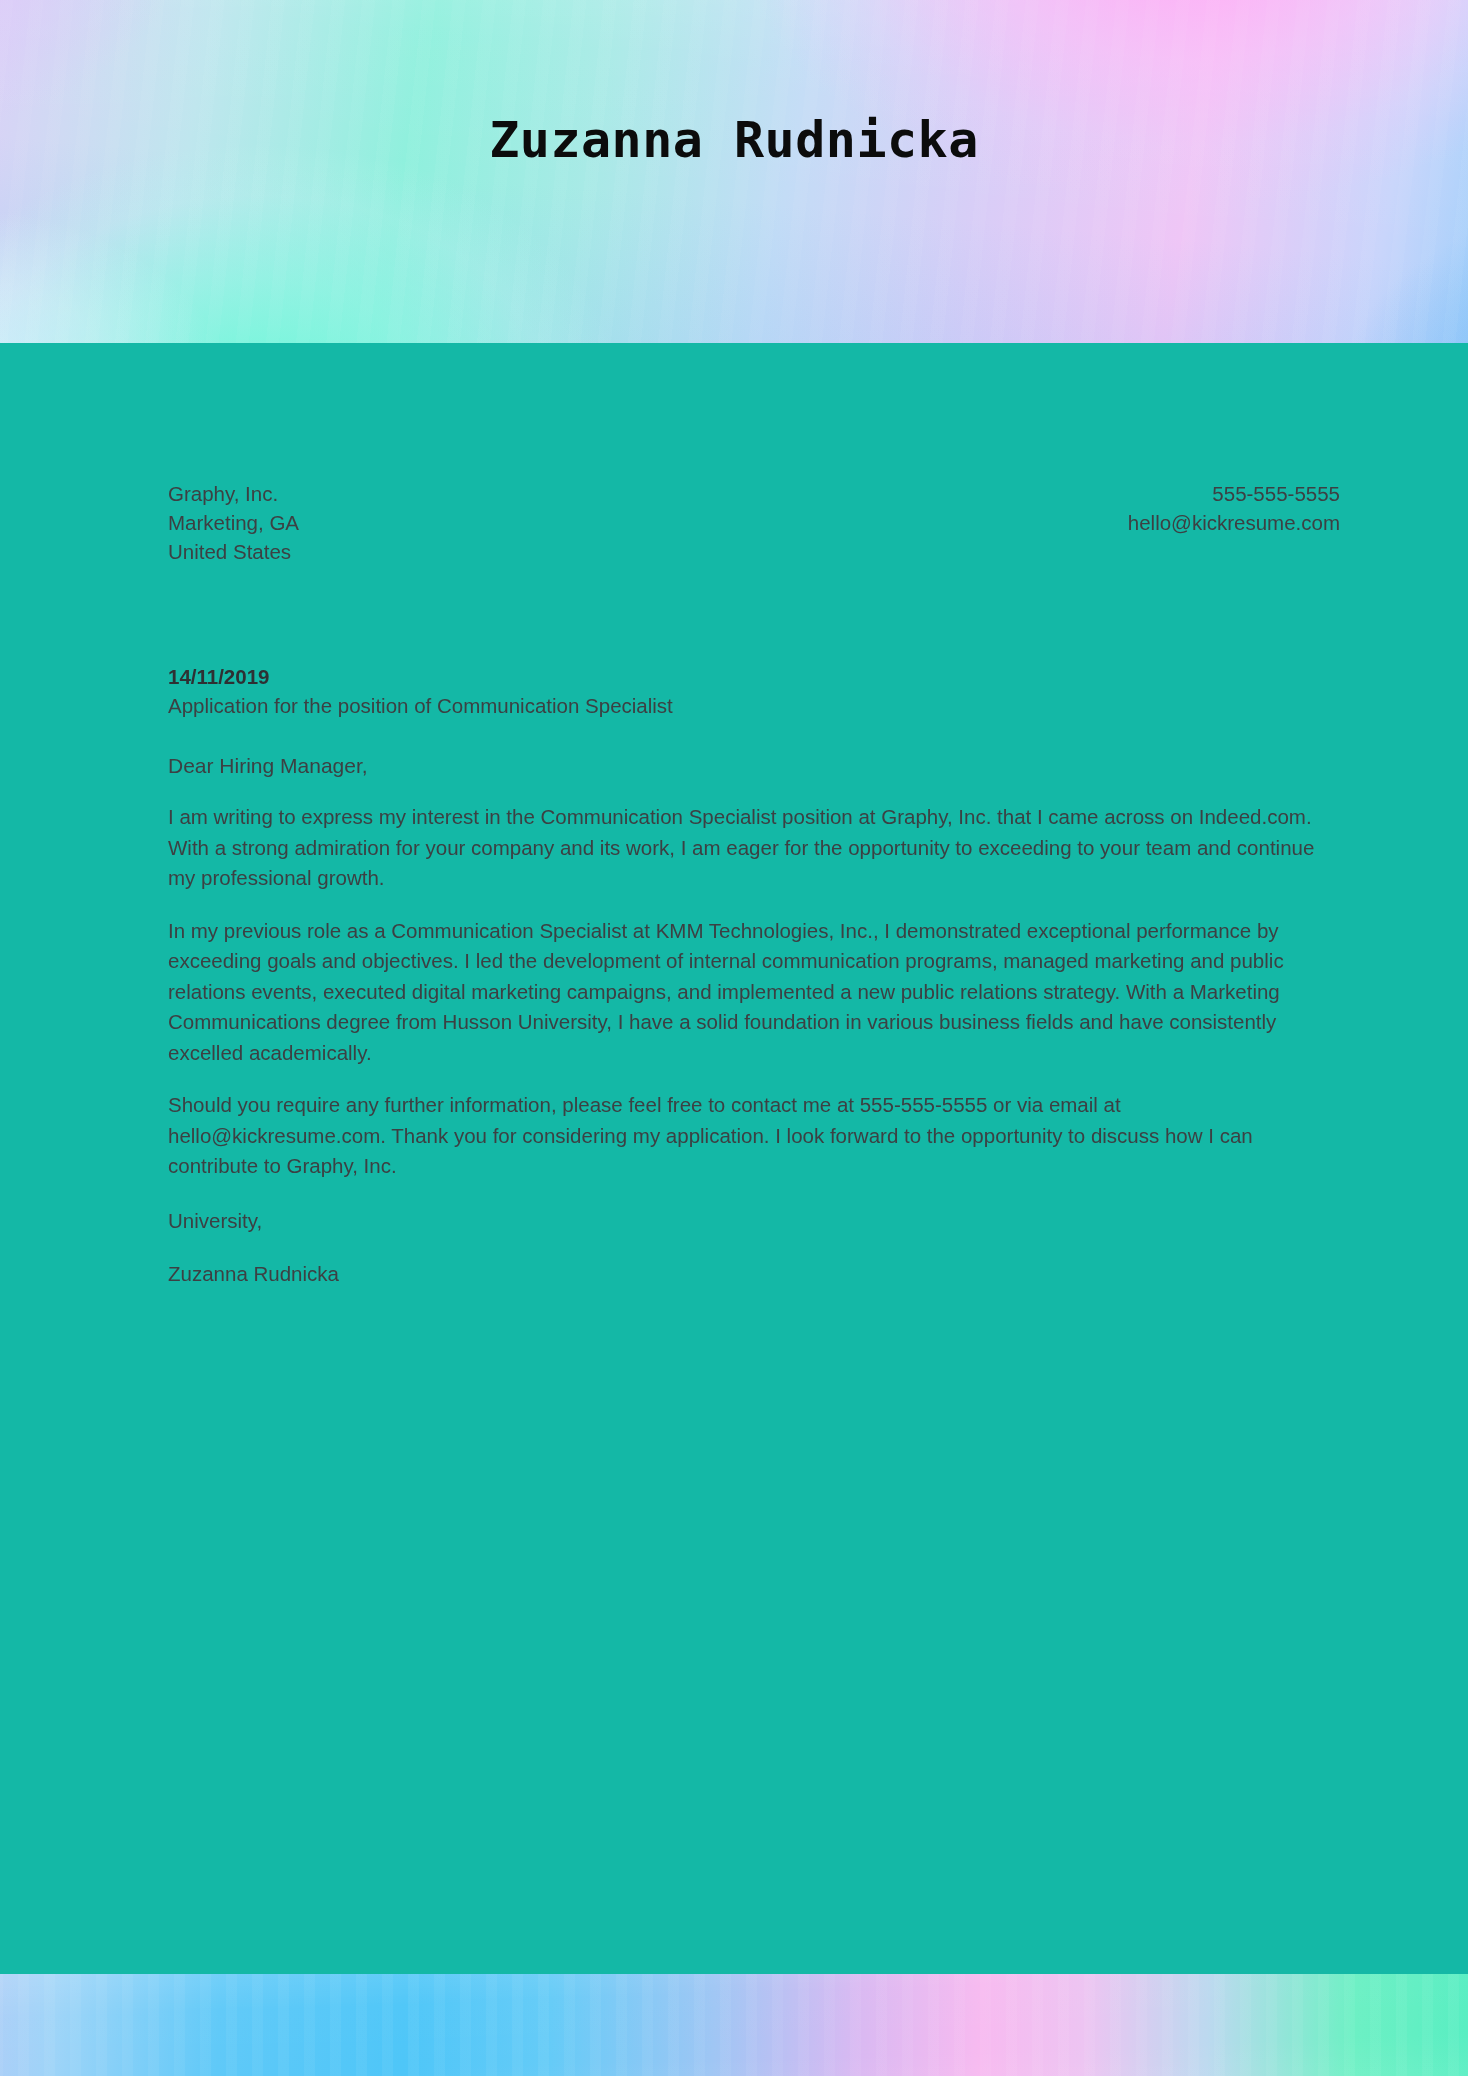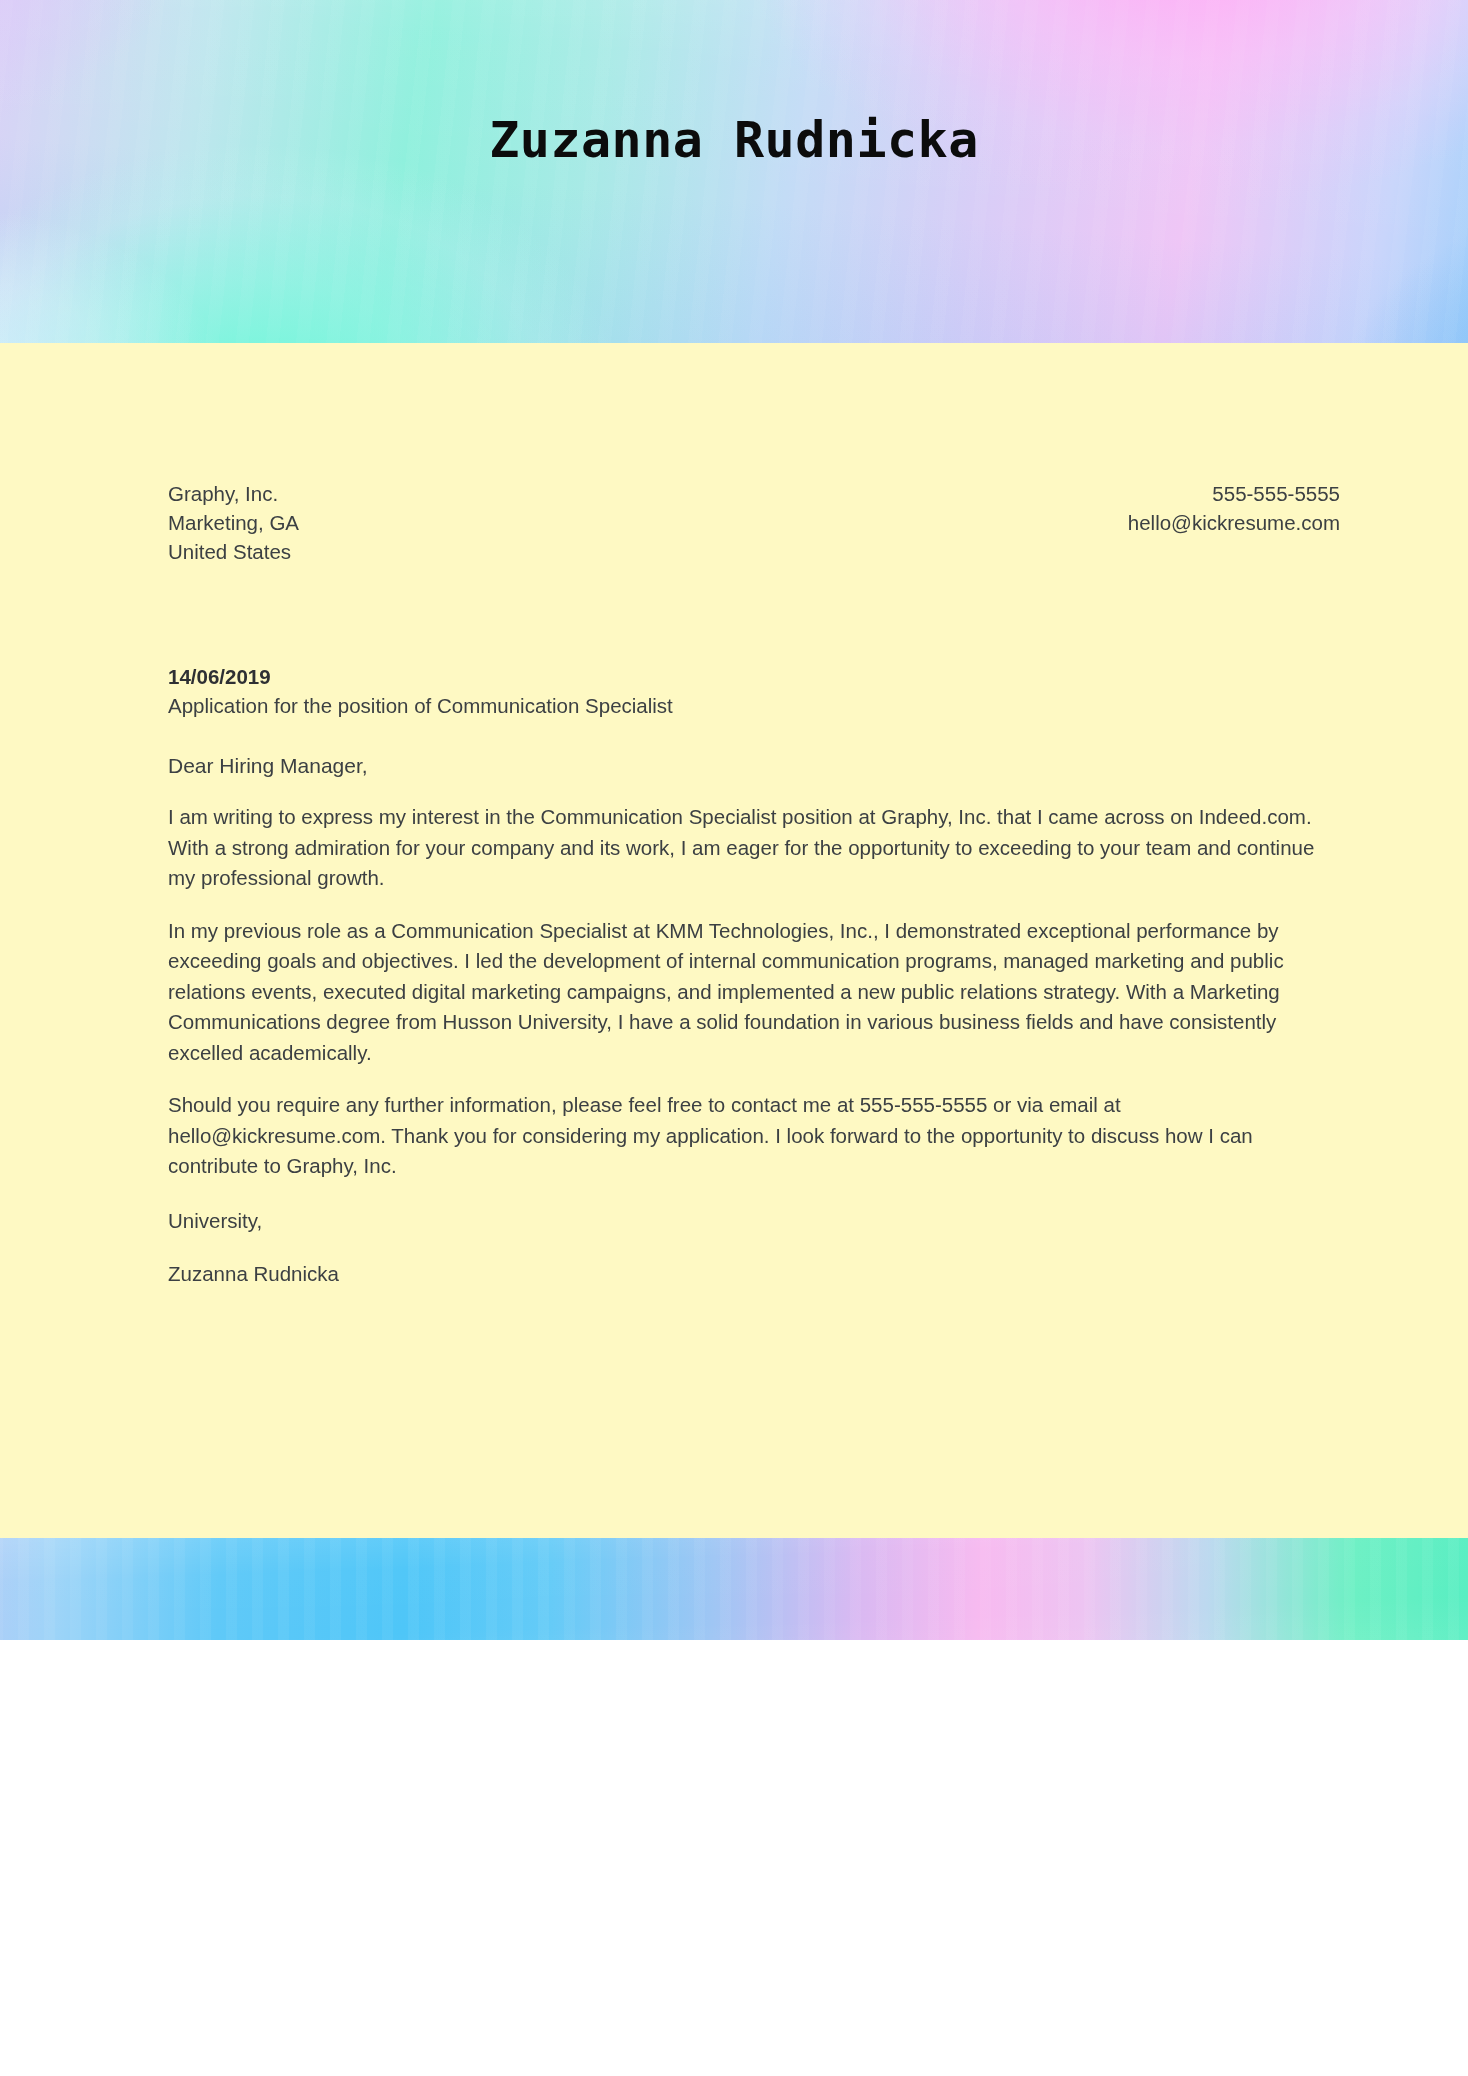--- a/index.html
+++ b/index.html
@@ -15,22 +15,22 @@
     font-family: "Liberation Sans", "DejaVu Sans", sans-serif;
     color: #3c4043;
     position: relative;
     overflow: hidden;
   }
 
   
   .page {
     position: relative;
     width: 1468px;
-    height: 1640px;
-    background: #fef9c3;
+    height: 2076px;
+    background: #14b8a6;
   }
 
   
   .header-band {
     position: absolute;
     top: 0; left: 0;
     width: 1468px;
     height: 343px;
     overflow: hidden;
     background: #bfe9f7;
@@ -264,21 +264,21 @@
       </div>
 
       <div class="addr-block sender">
         <span class="addr-line">555-555-5555</span>
         <span class="addr-line">hello@kickresume.com</span>
       </div>
 
     </div>
 
     <div class="meta-block">
-      <span class="meta-date">14/06/2019</span>
+      <span class="meta-date">14/11/2019</span>
       <span class="meta-subject">Application for the position of Communication Specialist</span>
     </div>
 
     <div class="salutation">Dear Hiring Manager,</div>
 
     <div class="paragraphs">
       <p class="para">I am writing to express my interest in the Communication Specialist position at Graphy, Inc. that I came across on Indeed.com. With a strong admiration for your company and its work, I am eager for the opportunity to exceeding to your team and continue my professional growth.</p>
       <p class="para">In my previous role as a Communication Specialist at KMM Technologies, Inc., I demonstrated exceptional performance by exceeding goals and objectives. I led the development of internal communication programs, managed marketing and public relations events, executed digital marketing campaigns, and implemented a new public relations strategy. With a Marketing Communications degree from Husson University, I have a solid foundation in various business fields and have consistently excelled academically.</p>
       <p class="para">Should you require any further information, please feel free to contact me at 555-555-5555 or via email at hello@kickresume.com. Thank you for considering my application. I look forward to the opportunity to discuss how I can contribute to Graphy, Inc.</p>
     </div>

